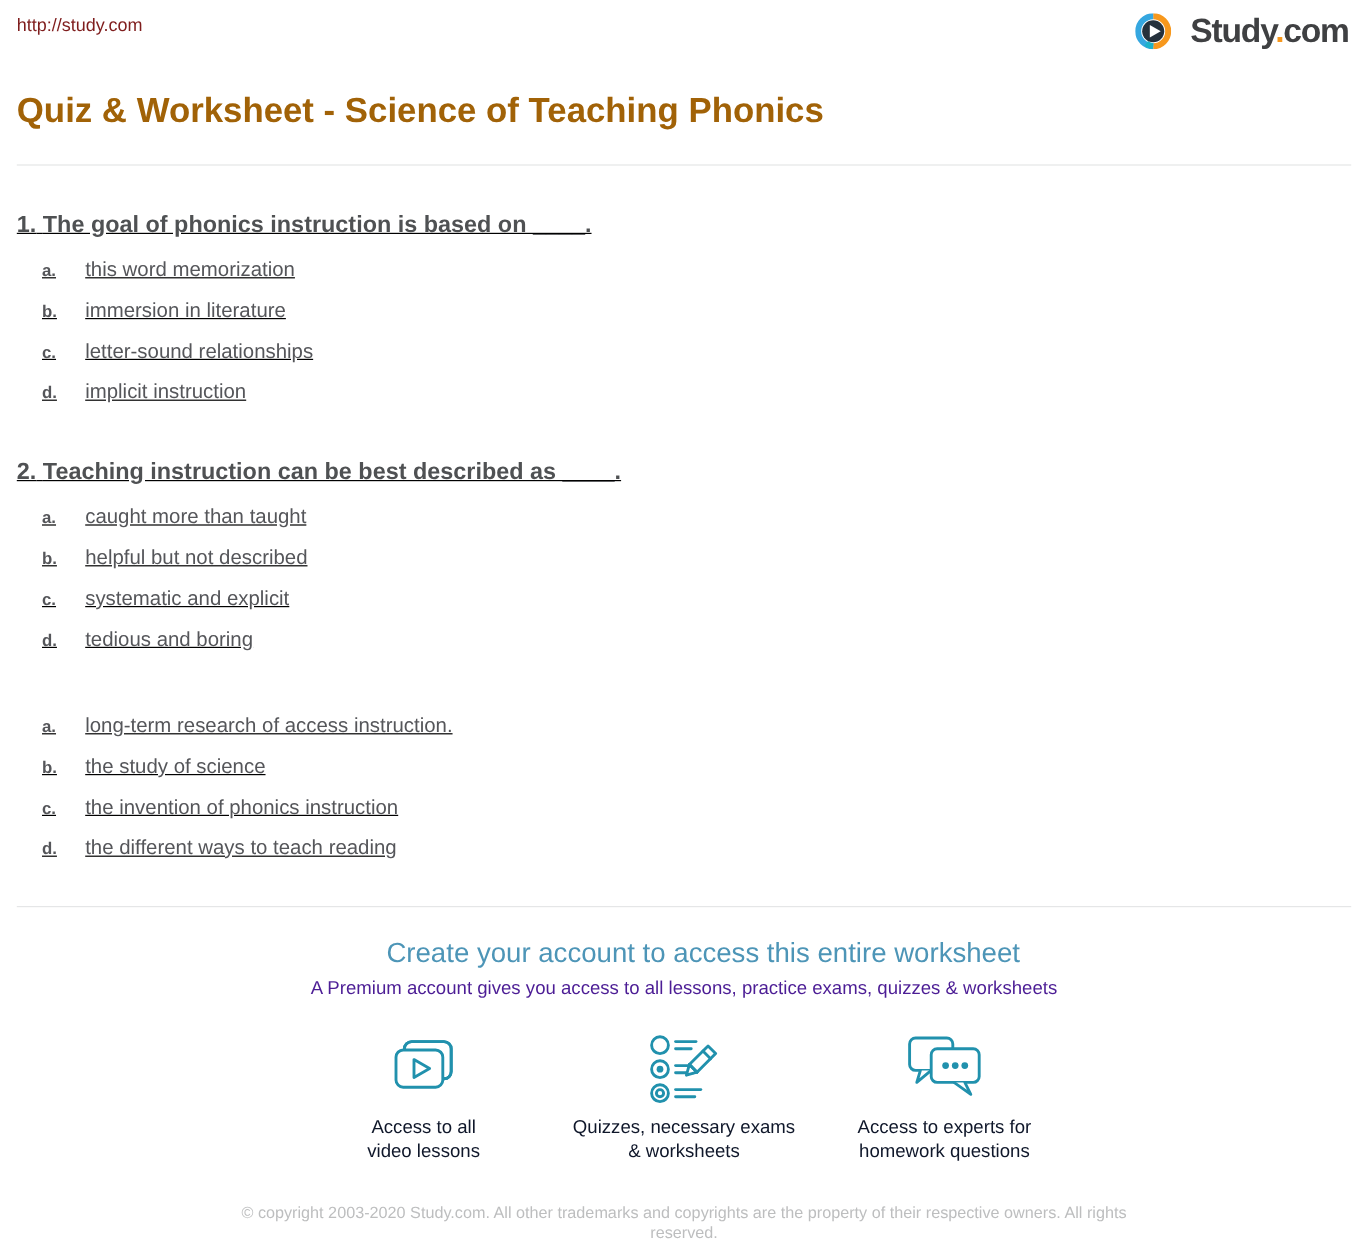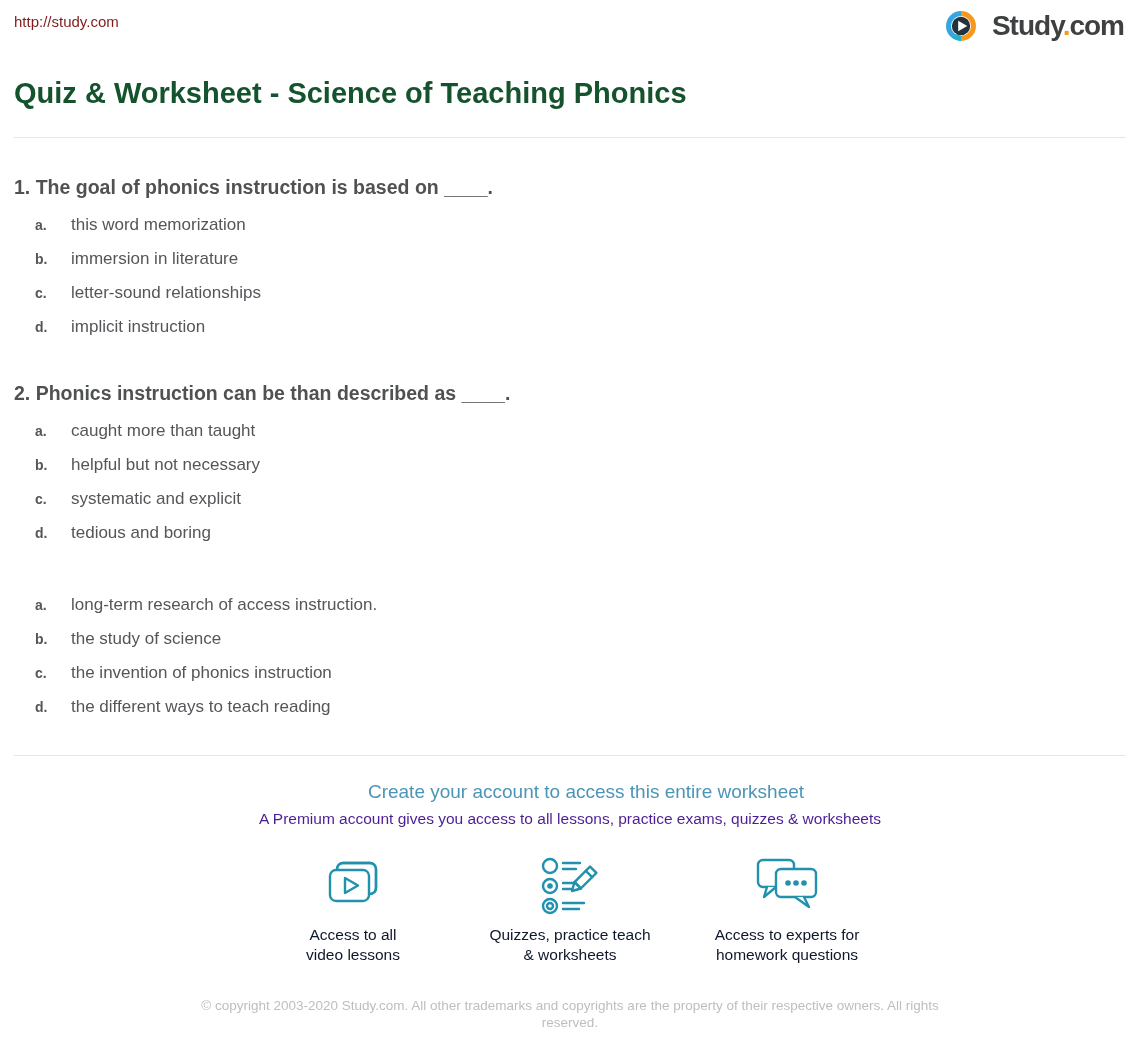--- a/index.html
+++ b/index.html
@@ -15,37 +15,37 @@
     padding: 10px 16px 0 14px;
   }
   .site-url { font-size: 15px; color: #7f1d1d; padding-top: 3px; }
   .logo { display: flex; align-items: center; gap: 16px; cursor: pointer; }
   .logo-icon { width: 30px; height: 30px; display: block; }
   .logo-text { font-size: 28px; font-weight: 700; color: #3f4042; letter-spacing: -1px; }
   .logo-dot { color: #f7981d; }
   
   .page-title {
     margin: 35px 14px 0 14px;
-    font-size: 29px; font-weight: 700; color: #14532d;
+    font-size: 29px; font-weight: 700; color: #a16207;
   }
   .divider { border: none; border-top: 1px solid #e5e6e7; margin: 27px 14px 0 14px; }
   
-  .questions { padding: 0 14px; }
+  .questions { padding: 0 14px; text-decoration: underline; }
   .question { margin-top: 38px; }
   .question-title { font-size: 19.5px; font-weight: 700; color: #4f5153; }
   .options { list-style: none; margin-top: 9px; }
   .option { display: flex; align-items: baseline; padding: 7px 0; }
   .option-letter {
     font-size: 14px; font-weight: 700; color: #55565a;
     margin-left: 21px; width: 36px; flex: 0 0 36px;
   }
   .option-text { font-size: 17px; color: #55565a; }
   
   .cta { text-align: center; }
-  .cta-title { margin-top: 25px; font-size: 19px; font-weight: 400; color: #4d95b7; padding-left: 32px; }
+  .cta-title { margin-top: 25px; font-size: 23px; font-weight: 400; color: #4d95b7; padding-left: 32px; }
   .cta-subtitle { margin-top: 7px; font-size: 15.5px; color: #4c1d95; }
   .features { display: flex; justify-content: center; margin-top: 26px; }
   .feature { width: 217px; text-align: center; }
   .feature-icon { height: 62px; display: flex; align-items: center; justify-content: center; }
   .feature-icon svg { stroke: #2191ad; fill: none; stroke-width: 2.4; stroke-linecap: round; stroke-linejoin: round; }
   .feature-label { margin-top: 9px; font-size: 15.5px; color: #0f172a; line-height: 20px; }
   .copyright {
     margin: 32px auto 0 auto; max-width: 740px;
     font-size: 13.5px; color: #bdbebf; text-align: center; line-height: 17px;
   }
@@ -88,29 +88,29 @@
           <span class="option-text">letter-sound relationships</span>
         </li>
       <li class="option">
           <span class="option-letter">d.</span>
           <span class="option-text">implicit instruction</span>
         </li>
     </ul>
   </div>
 
   <div class="question">
-    <div class="question-title"><span>2.</span> <span>Phonics instruction can be than described as ____.</span></div>
+    <div class="question-title"><span>2.</span> <span>Teaching instruction can be best described as ____.</span></div>
     <ul class="options">
       <li class="option">
           <span class="option-letter">a.</span>
           <span class="option-text">caught more than taught</span>
         </li>
       <li class="option">
           <span class="option-letter">b.</span>
-          <span class="option-text">helpful but not necessary</span>
+          <span class="option-text">helpful but not described</span>
         </li>
       <li class="option">
           <span class="option-letter">c.</span>
           <span class="option-text">systematic and explicit</span>
         </li>
       <li class="option">
           <span class="option-letter">d.</span>
           <span class="option-text">tedious and boring</span>
         </li>
     </ul>
@@ -178,21 +178,21 @@
           <path d="M25 54 H41"></path>
           <g transform="translate(34,36) rotate(-45)">
             <rect x="8" y="-4.5" width="22" height="9" fill="#ffffff"></rect>
             <path d="M0 0 L8 -4.5 L8 4.5 Z" fill="#ffffff"></path>
             <path d="M8 -4.5 L8 4.5"></path>
             <path d="M24 -4.5 L24 4.5"></path>
           </g>
         </svg>
       </div>
       <div class="feature-label">
-        <span style="display:block">Quizzes, practice teach</span>
+        <span style="display:block">Quizzes, necessary exams</span>
         <span style="display:block">&amp; worksheets</span>
       </div>
     </div>
 
     <div class="feature">
       <div class="feature-icon">
         <svg width="66" height="60" viewBox="0 0 66 60">
           <rect x="4" y="5" width="36" height="27" rx="5"></rect>
           <path d="M13 32 L10 42 L22 32" fill="#ffffff"></path>
           <rect x="22" y="14" width="40" height="28" rx="5" fill="#ffffff"></rect>

